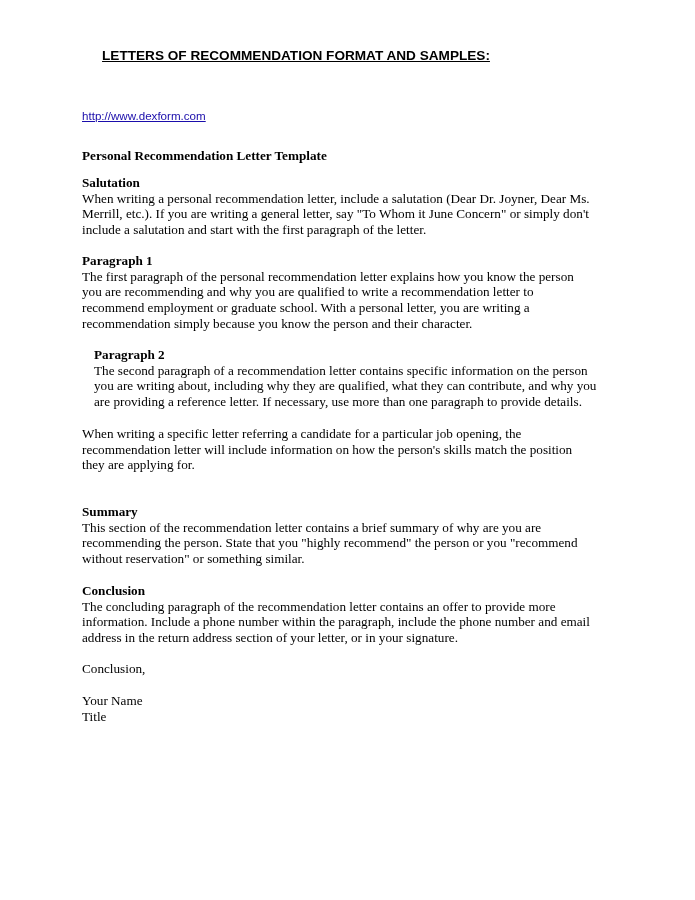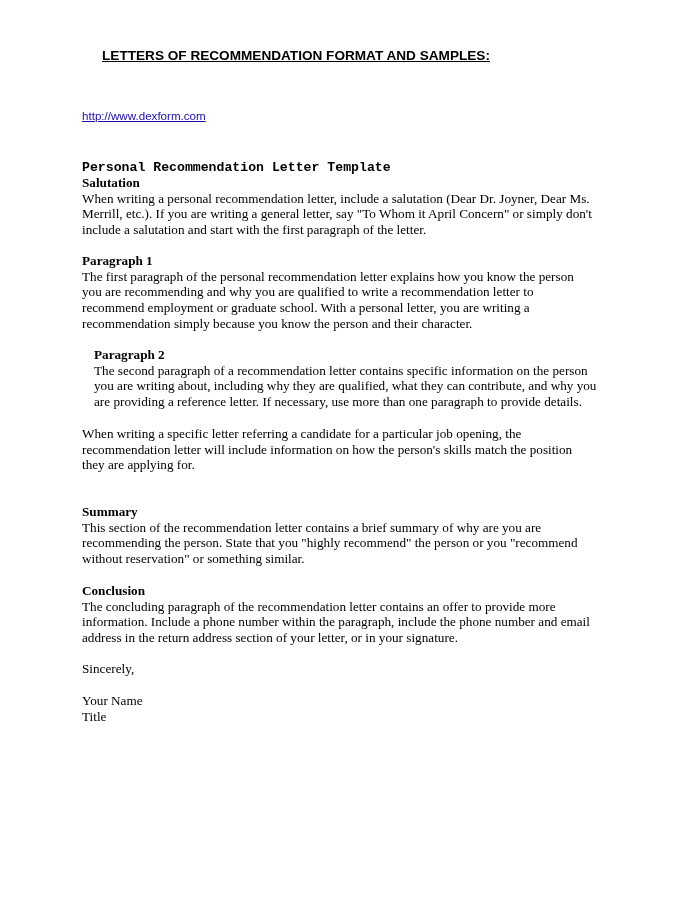--- a/index.html
+++ b/index.html
@@ -61,29 +61,29 @@
   </style>
 </head>
 <body>
 
 <div class="page">
 
   <div class="title">LETTERS OF RECOMMENDATION FORMAT AND SAMPLES:</div>
 
   <a class="link">http://www.dexform.com</a>
 
-  <div class="body-text" style="top:160px;font-family:Liberation Mono, monospace;">
+  <div class="body-text" style="top:148px;">
     <span class="heading">Personal Recommendation Letter Template</span>
   </div>
 
   <div class="body-text" style="top:175px;">
     <span class="heading">Salutation</span>
     <span class="para">
       <span class="line">When writing a personal recommendation letter, include a salutation (Dear Dr. Joyner, Dear Ms.</span>
-      <span class="line">Merrill, etc.). If you are writing a general letter, say "To Whom it April Concern" or simply don't</span>
+      <span class="line">Merrill, etc.). If you are writing a general letter, say "To Whom it June Concern" or simply don't</span>
       <span class="line">include a salutation and start with the first paragraph of the letter.</span>
     </span>
   </div>
 
   <div class="body-text" style="top:253px;">
     <span class="heading">Paragraph 1</span>
     <span class="para">
       <span class="line">The first paragraph of the personal recommendation letter explains how you know the person</span>
       <span class="line">you are recommending and why you are qualified to write a recommendation letter to</span>
       <span class="line">recommend employment or graduate school. With a personal letter, you are writing a</span>
@@ -120,21 +120,21 @@
   <div class="body-text" style="top:583px;">
     <span class="heading">Conclusion</span>
     <span class="para">
       <span class="line">The concluding paragraph of the recommendation letter contains an offer to provide more</span>
       <span class="line">information. Include a phone number within the paragraph, include the phone number and email</span>
       <span class="line">address in the return address section of your letter, or in your signature.</span>
     </span>
   </div>
 
   <div class="body-text" style="top:661px;">
-    <span class="para">Sincerely,</span>
+    <span class="para">Conclusion,</span>
   </div>
 
   <div class="body-text" style="top:693px;">
     <span class="para">Your Name</span>
     <span class="para">Title</span>
   </div>
 
 </div>
 
 </body></html>

